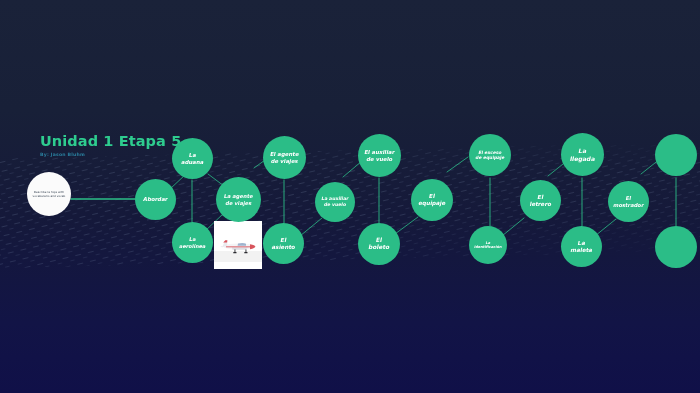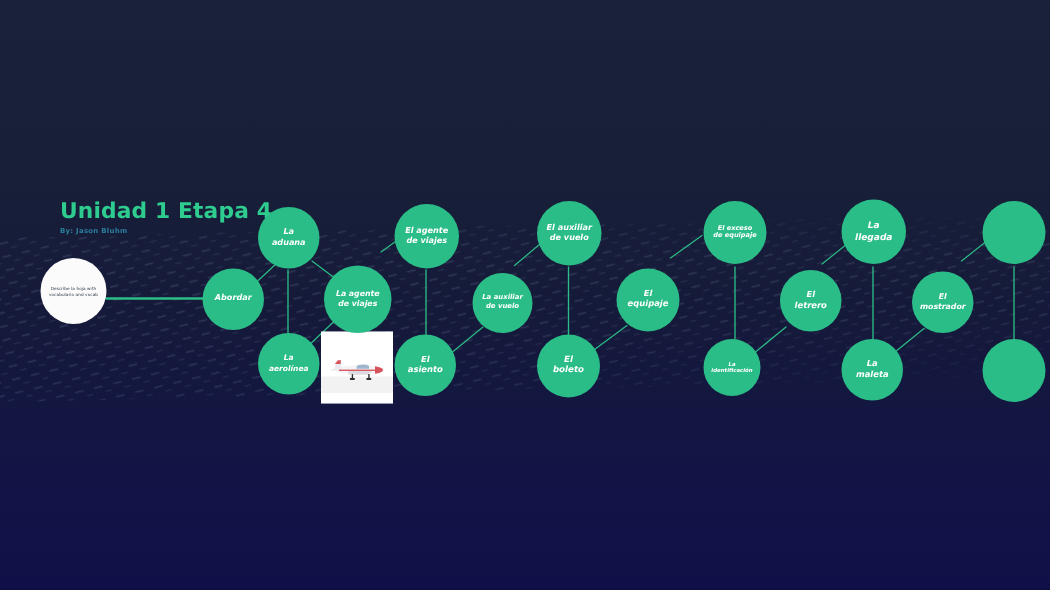--- a/index.html
+++ b/index.html
@@ -177,21 +177,21 @@
 
       <line x1="595" y1="236" x2="616" y2="219" stroke-width="0.8"></line>
 
       <line x1="641" y1="174" x2="660" y2="159" stroke-width="0.8"></line>
 
       <line x1="676" y1="178" x2="676" y2="226" stroke-width="0.9"></line>
     </g>
   </svg>
 
   <div class="title-block">
-    <p class="title-main">Unidad 1 Etapa 4</p>
+    <p class="title-main">Unidad 1 Etapa 5</p>
     <p class="title-sub">By: Jason Bluhm</p>
   </div>
 
   <div class="node white" id="intro-bubble" style="left:27px; top:172px; width:44px; height:44px;">
     <span class="label">Describe la hoja with vocabulario and vocab</span>
   </div>
 
   <div class="photo-card" style="left:214px; top:221px; width:48px; height:48px;">
     <svg width="48" height="48" viewBox="0 0 48 48">
       <rect width="48" height="48" fill="#ffffff"></rect>

